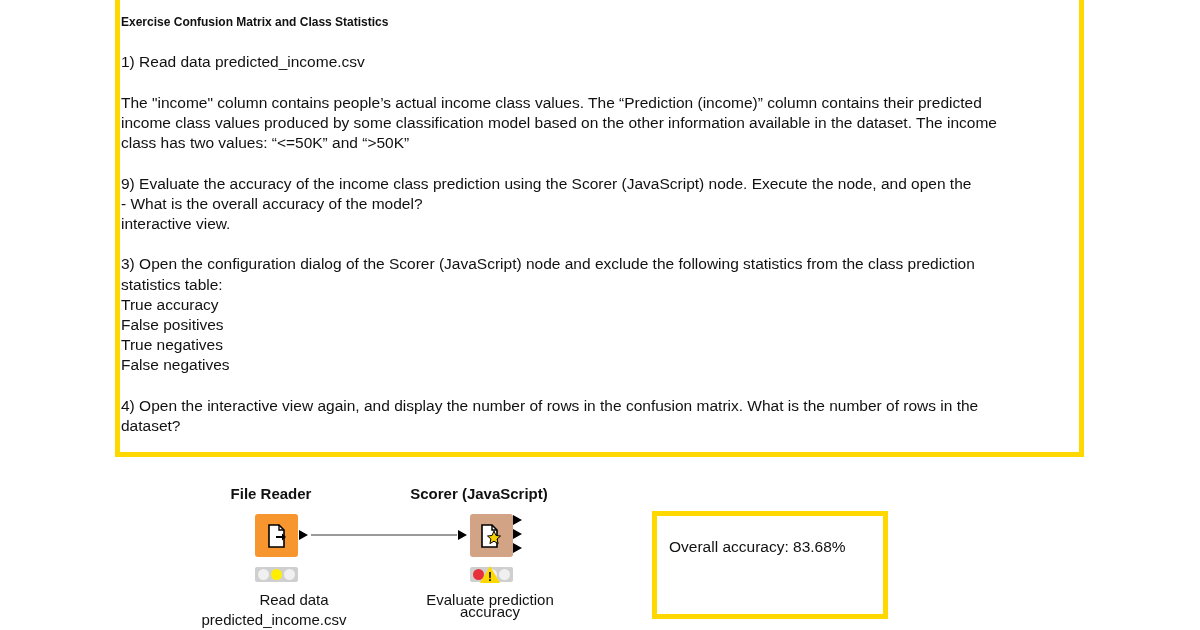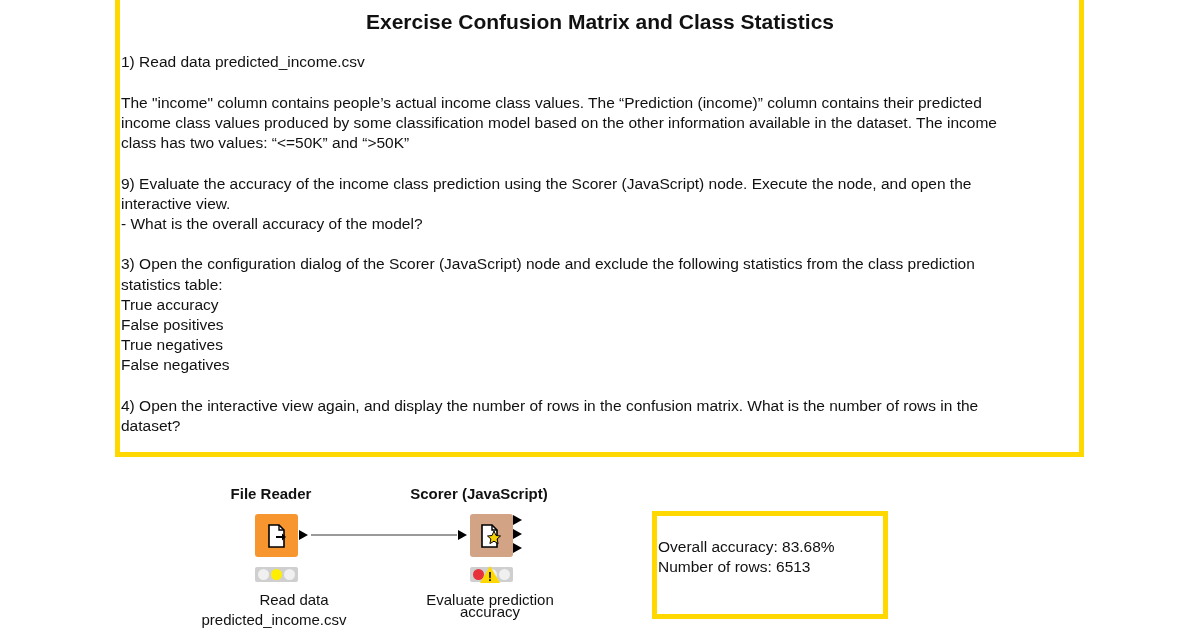--- a/index.html
+++ b/index.html
@@ -24,22 +24,21 @@
       border: 5px solid #FFD800;
       box-sizing: content-box;
       font-size: 15.5px;
       line-height: 20.2px;
     }
     .annotation-inner {
       padding: 12px 0 0 1px;
     }
     .annotation-title {
       font-weight: bold;
-      font-size: 21px;
-      text-align: center;
+      font-size: 12px;
     }
     .para {
       margin: 0;
     }
     .blank {
       height: 20.2px;
     }
     .workflow-line {
       position: absolute;
       left: 311px;
@@ -113,38 +112,39 @@
       top: 511px;
       width: 226px;
       height: 98px;
       border: 5px solid #FFD800;
       box-sizing: content-box;
       font-size: 15.5px;
       line-height: 20px;
     }
     .results-inner {
       padding: 21px 0 0 1px;
+      margin-left: 11px;
     }
   </style>
 </head>
 <body>
 
 <div class="annotation-box">
   <div class="annotation-inner">
     <p class="para annotation-title">Exercise Confusion Matrix and Class Statistics</p>
     <div class="blank"></div>
     <p class="para">1) Read data predicted_income.csv</p>
     <div class="blank"></div>
     <p class="para">The "income" column contains people’s actual income class values. The “Prediction (income)” column contains their predicted</p>
     <p class="para">income class values produced by some classification model based on the other information available in the dataset. The income</p>
     <p class="para">class has two values: “&lt;=50K” and “&gt;50K”</p>
     <div class="blank"></div>
     <p class="para">9) Evaluate the accuracy of the income class prediction using the Scorer (JavaScript) node. Execute the node, and open the</p>
+    <p class="para">- What is the overall accuracy of the model?</p>
     <p class="para">interactive view.</p>
-    <p class="para">- What is the overall accuracy of the model?</p>
     <div class="blank"></div>
     <p class="para">3) Open the configuration dialog of the Scorer (JavaScript) node and exclude the following statistics from the class prediction</p>
     <p class="para">statistics table:</p>
     <p class="para">True accuracy</p>
     <p class="para">False positives</p>
     <p class="para">True negatives</p>
     <p class="para">False negatives</p>
     <div class="blank"></div>
     <p class="para">4) Open the interactive view again, and display the number of rows in the confusion matrix. What is the number of rows in the</p>
     <p class="para">dataset?</p>
@@ -193,15 +193,14 @@
   </div>
   <div class="warning" style="left:480px; top:566px;"></div>
   <div class="warning-mark" style="left:488px; top:571px;">!</div>
   <div class="node-label" style="left:490px; top:590px;">Evaluate prediction</div>
   <div class="node-label" style="left:490px; top:602px;">accuracy</div>
 </div>
 
 <div class="results-box">
   <div class="results-inner">
     <div>Overall accuracy:  83.68%</div>
-    <div>Number of rows:  6513</div>
   </div>
 </div>
 
 </body></html>

